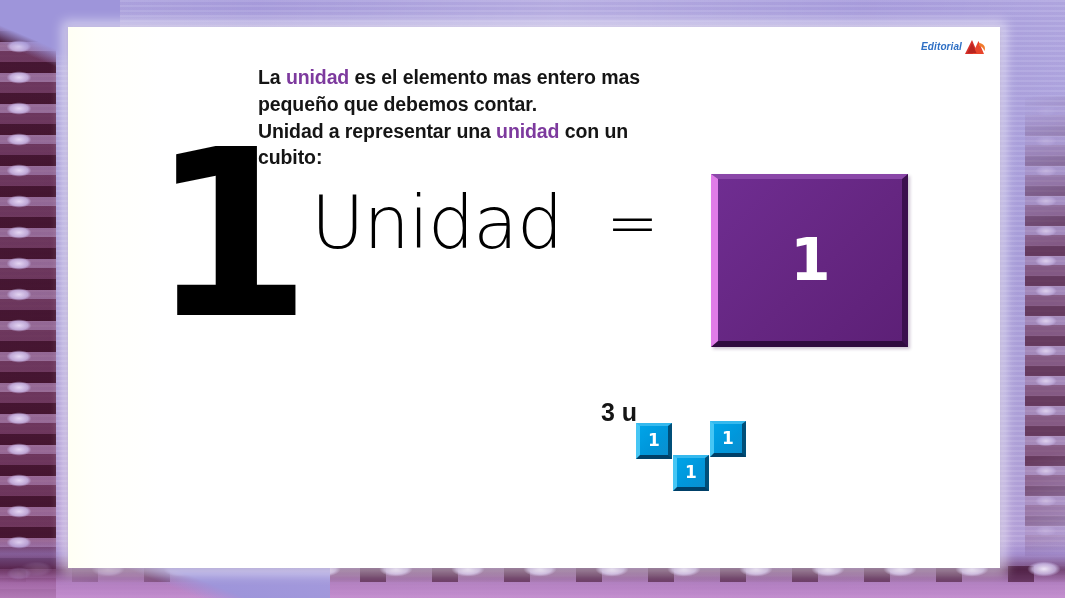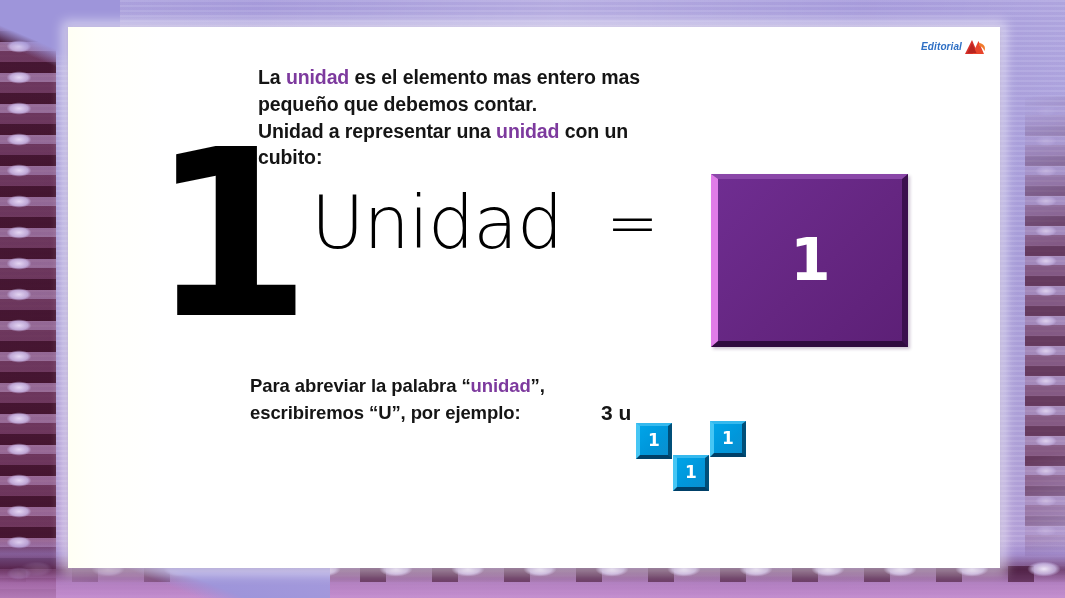--- a/index.html
+++ b/index.html
@@ -346,21 +346,21 @@
   .cube-b2 { left: 642px; top: 394px; }
   .cube-b3 { left: 605px; top: 428px; }
 
   
   .example-amount {
     position: absolute;
     left: 533px;
     top: 372px;
     font-family: "Liberation Sans", sans-serif;
     font-weight: 700;
-    font-size: 21px;
+    font-size: 25px;
     line-height: 27px;
     color: #151515;
   }
 </style>
 </head>
 <body>
 
 <div class="slide-stage">
 
   <div class="frame-bg"></div>
@@ -402,24 +402,20 @@
 
     <div class="equation">
       <span class="eq-word">Unidad</span>
       <span class="eq-sign">=</span>
     </div>
 
     <div class="cube-purple">
       <span class="cube-purple-label">1</span>
     </div>
 
-    <div class="para para-abbr">
-      <span>Para abreviar la palabra “</span><span class="kw">unidad</span><span>”,</span><br>
-      <span>escribiremos “U”, por ejemplo:</span>
-    </div>
 
     <div class="example-amount">3 u</div>
 
     <div class="cube-blue cube-b1">
       <span class="cube-blue-label">1</span>
     </div>
     <div class="cube-blue cube-b2">
       <span class="cube-blue-label">1</span>
     </div>
     <div class="cube-blue cube-b3">

